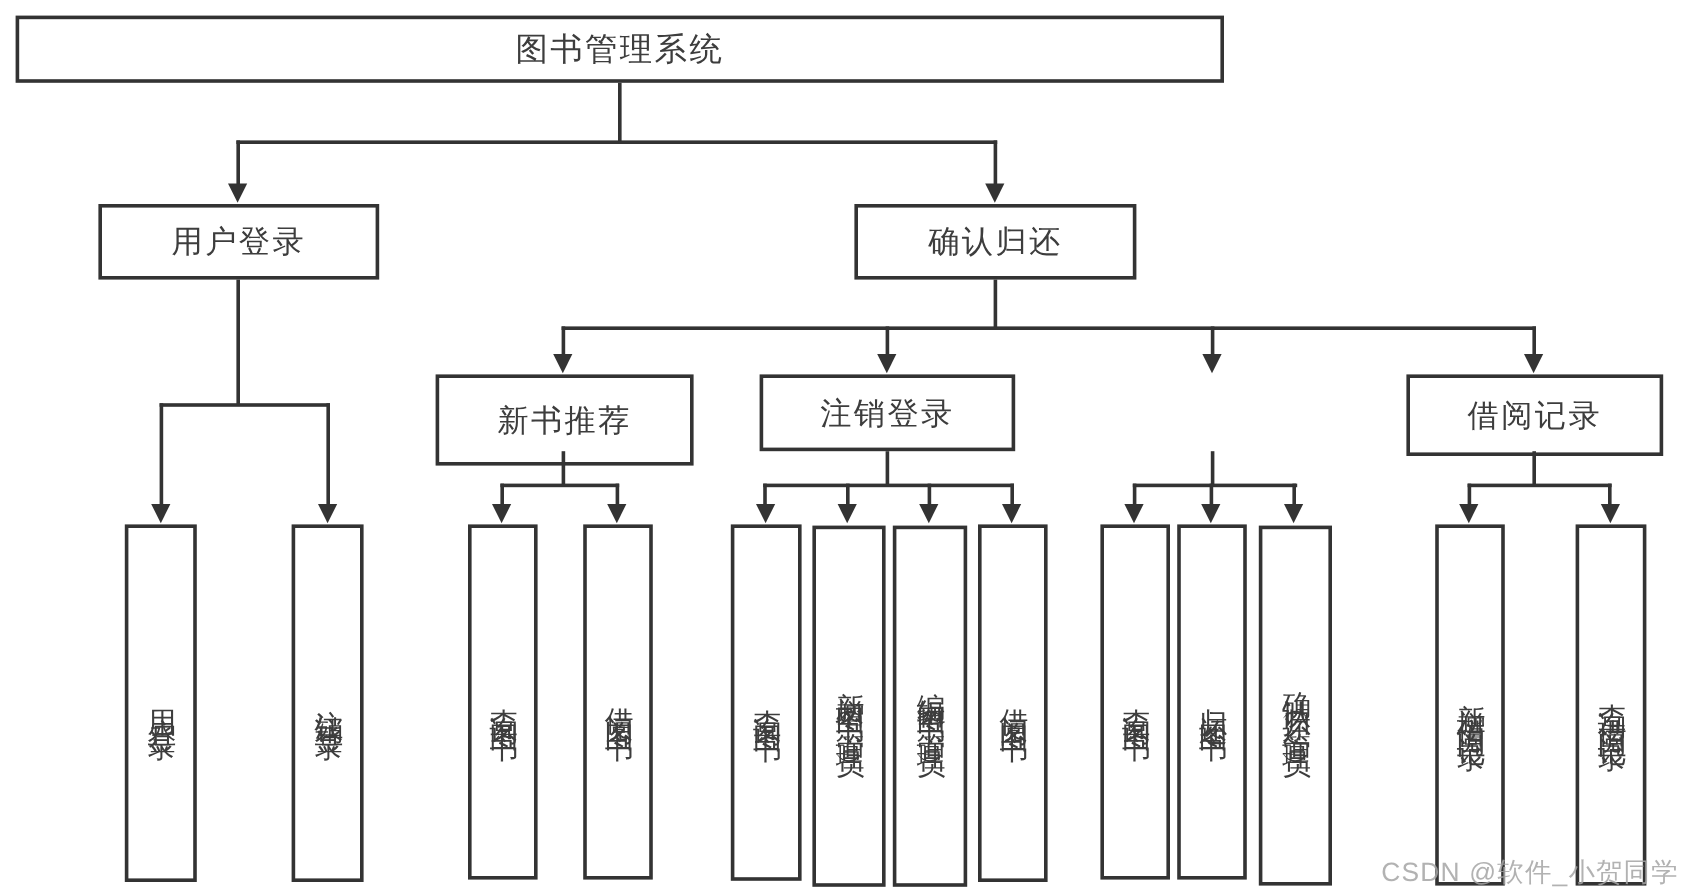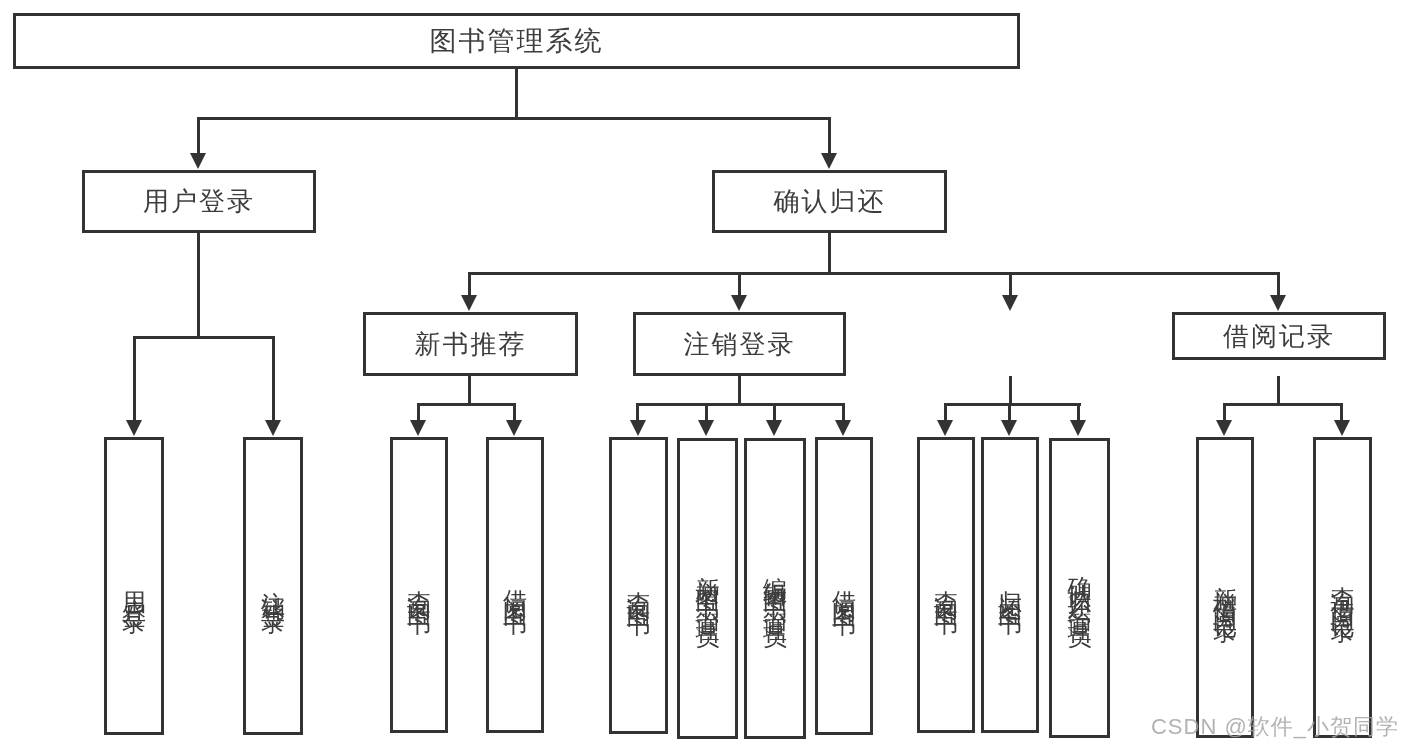--- a/index.html
+++ b/index.html
@@ -101,27 +101,27 @@
   <div class="hline" style="left:468px;top:272px;width:812px"></div>
   <div class="vline" style="left:468px;top:272px;height:26px"></div>
   <div class="vline" style="left:738px;top:272px;height:26px"></div>
   <div class="vline" style="left:1009px;top:272px;height:26px"></div>
   <div class="vline" style="left:1277px;top:272px;height:26px"></div>
   <div class="arrow" style="left:461px;top:295px"></div>
   <div class="arrow" style="left:731px;top:295px"></div>
   <div class="arrow" style="left:1002px;top:295px"></div>
   <div class="arrow" style="left:1270px;top:295px"></div>
 
-  <div class="box h" style="left:363px;top:312px;width:215px;height:64px">
+  <div class="box h" style="left:363px;top:312px;width:215px;height:76px">
     <span>新书推荐</span>
   </div>
   <div class="box h" style="left:633px;top:312px;width:213px;height:64px">
     <span>注销登录</span>
   </div>
-  <div class="box h" style="left:1172px;top:312px;width:214px;height:48px">
+  <div class="box h" style="left:1172px;top:312px;width:214px;height:68px">
     <span>借阅记录</span>
   </div>
 
   <div class="vline" style="left:468px;top:376px;height:29px"></div>
   <div class="hline" style="left:417px;top:403px;width:99px"></div>
   <div class="vline" style="left:417px;top:403px;height:21px"></div>
   <div class="vline" style="left:513px;top:403px;height:21px"></div>
   <div class="arrow" style="left:410px;top:420px"></div>
   <div class="arrow" style="left:506px;top:420px"></div>
 

